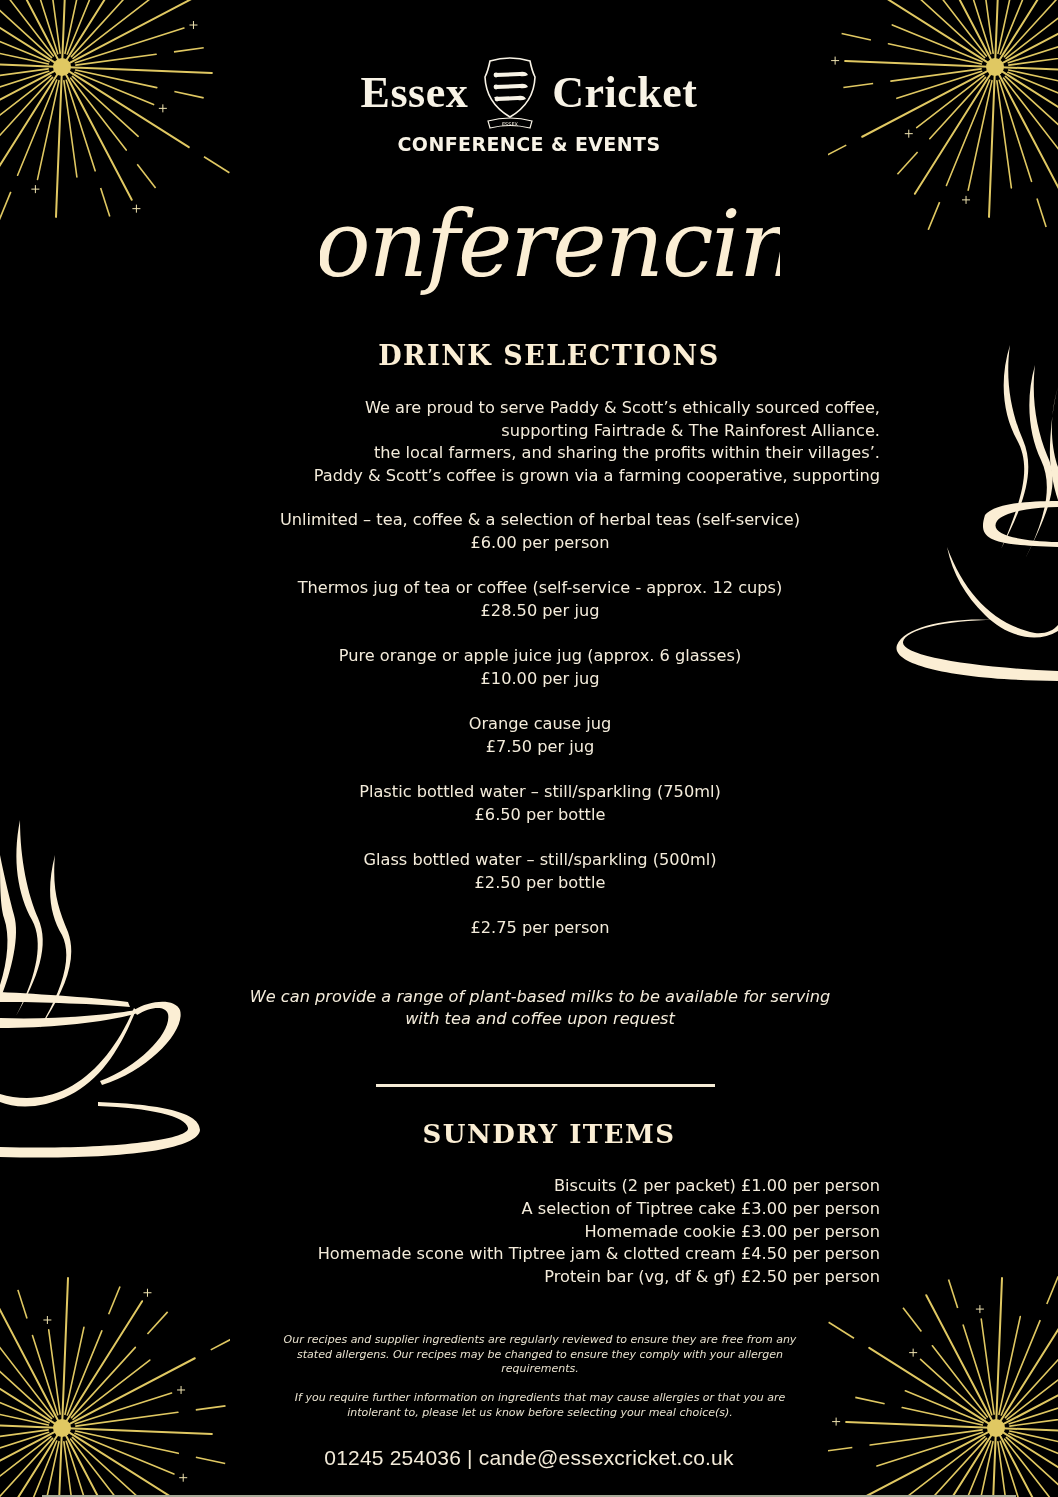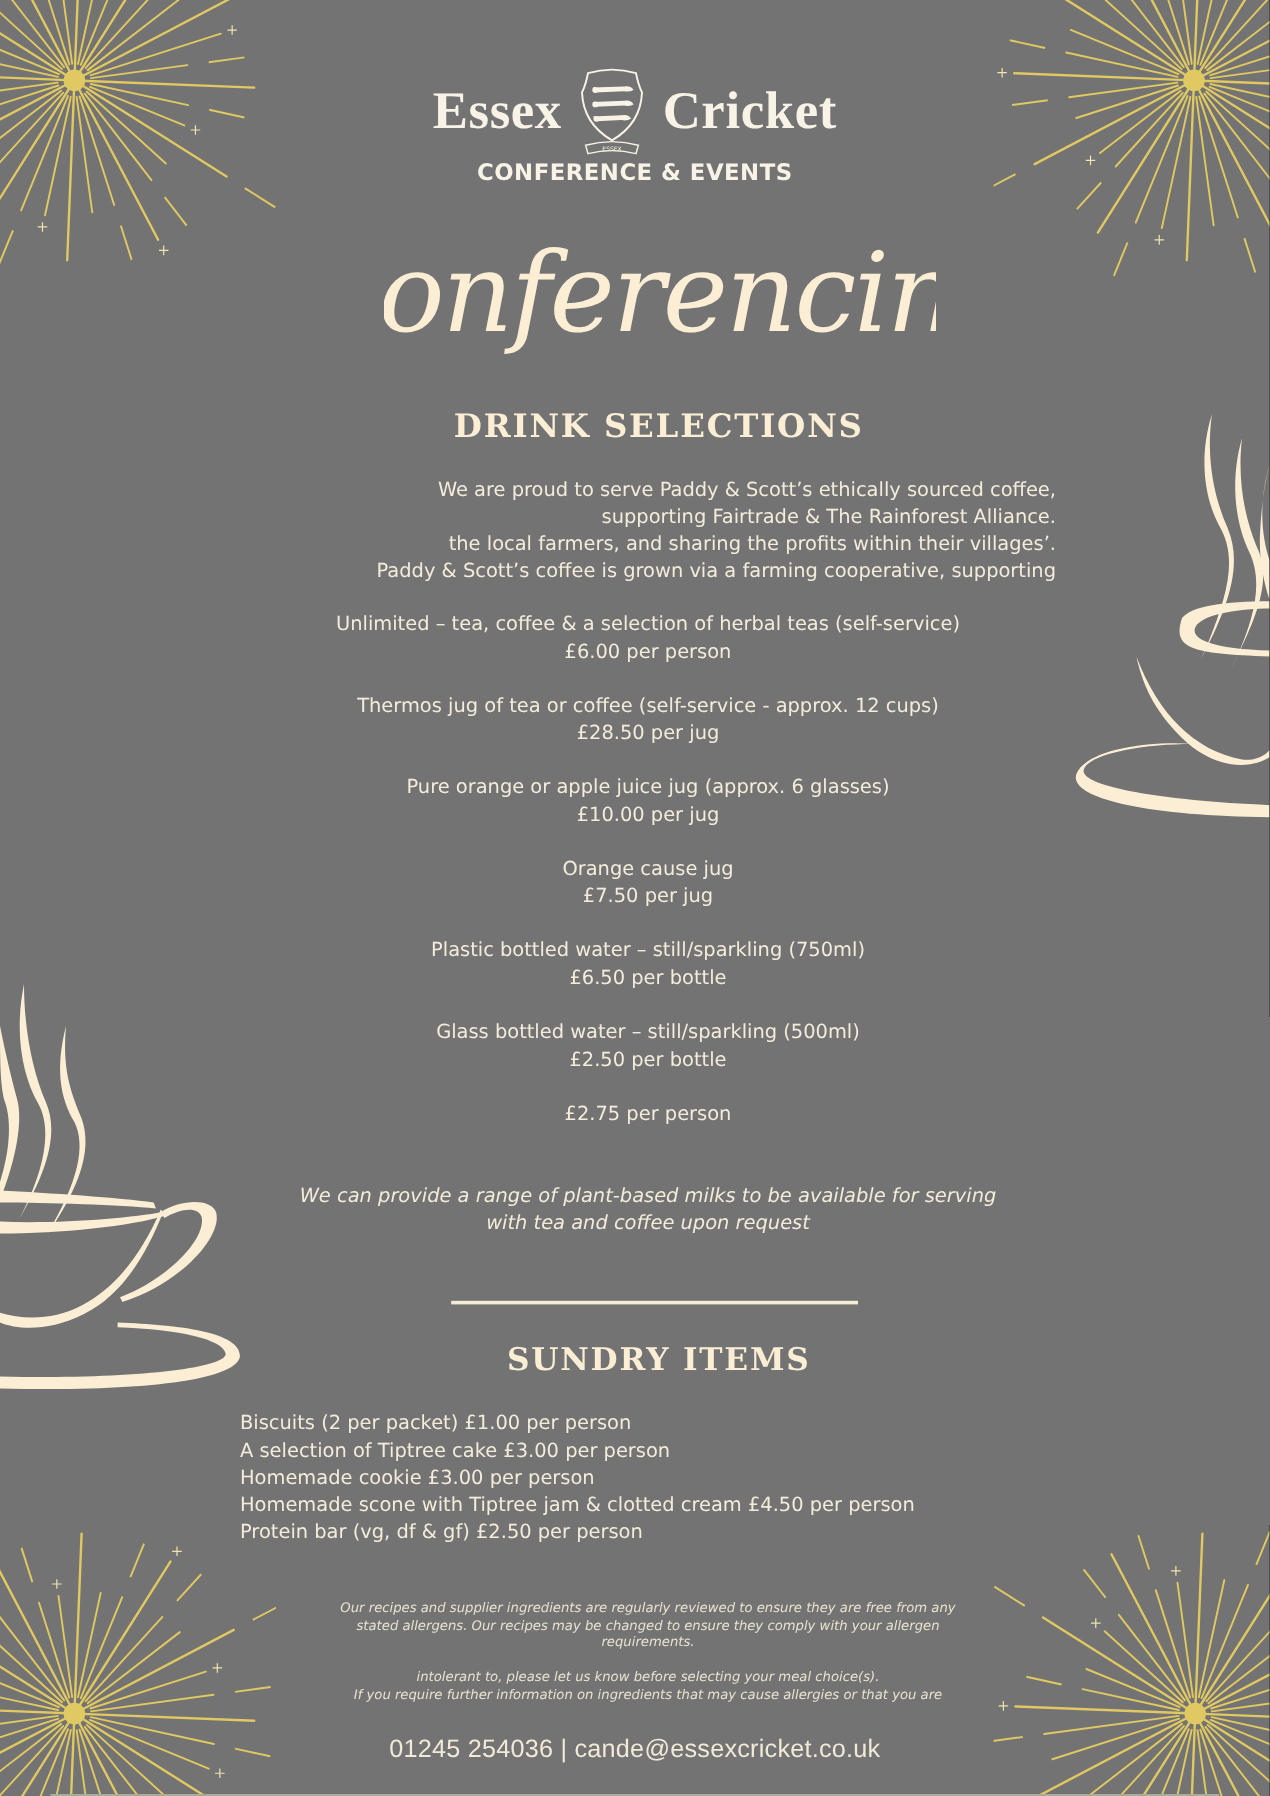--- a/index.html
+++ b/index.html
@@ -1,17 +1,17 @@
 <!DOCTYPE html>
 <html><head>
 <meta charset="utf-8">
 <style>
   html, body { margin: 0; padding: 0; }
   body { width: 1058px; height: 1497px; background: #0f1f05; overflow: hidden; position: relative; font-family: "Liberation Sans", sans-serif; color: #f6ecd6; }
-  .page { position: absolute; inset: 0; background: #737373; }
+  .page { position: absolute; inset: 0; background: #000000; }
   .deco { position: absolute; pointer-events: none; }
   .bottom-strip { position: absolute; left: 42px; right: 42px; bottom: 0; height: 2px; background: #a9ab99; }
 
   .logo { position: absolute; top: 55px; left: 0; width: 1058px; text-align: center; }
   .logo-row { display: flex; justify-content: center; align-items: center; gap: 12px; }
   .logo-word { font-family: "Liberation Serif", "DejaVu Serif", serif; font-weight: bold; font-size: 44px; color: #f8f3e6; letter-spacing: 0.5px; line-height: 1; }
   .crest { width: 60px; height: 76px; display: block; }
   .logo-sub { margin-top: 2px; font-family: "DejaVu Sans", sans-serif; font-weight: bold; font-size: 19px; letter-spacing: 0.4px; color: #f8f3e6; }
 
   .script-title { position: absolute; top: 158px; left: 320px; width: 460px; height: 170px; }
@@ -20,21 +20,21 @@
   .drinks-title { top: 340px; font-size: 27px; }
   .sundry-title { top: 1119px; font-size: 26px; }
 
   .copy { position: absolute; left: 200px; width: 680px; text-align: right; font-family: "DejaVu Sans", sans-serif; font-size: 16.2px; line-height: 22.6px; color: #f4ecdb; font-weight: normal; }
   .intro { top: 397px; }
   .item { position: absolute; left: 200px; width: 680px; text-align: center; font-family: "DejaVu Sans", sans-serif; font-size: 16.2px; line-height: 22.8px; color: #f4ecdb; }
   .note { top: 986px; font-style: italic; font-size: 16.2px; line-height: 22px; }
 
   .divider { position: absolute; top: 1084px; left: 376px; width: 339px; height: 3px; background: #f6ecd6; }
 
-  .sundry-list { position: absolute; top: 1175px; left: 200px; width: 680px; text-align: left; font-family: "DejaVu Sans", sans-serif; font-size: 16.2px; line-height: 22.8px; color: #f4ecdb; }
+  .sundry-list { position: absolute; top: 1175px; left: 200px; width: 680px; text-align: right; font-family: "DejaVu Sans", sans-serif; font-size: 16.2px; line-height: 22.8px; color: #f4ecdb; }
   .sundry-list div { white-space: nowrap; }
 
   .allergen { position: absolute; left: 240px; width: 600px; text-align: center; font-family: "DejaVu Sans", sans-serif; font-style: italic; font-size: 11px; line-height: 14.6px; color: #e9e2cf; }
   .allergen-1 { top: 1333px; }
   .allergen-2 { top: 1391px; }
 
   .contact { position: absolute; top: 1446px; left: 0; width: 1058px; text-align: center; font-family: "Liberation Sans", sans-serif; font-size: 21px; color: #f2ead8; letter-spacing: 0.2px; }
 </style>
 </head>
 <body>
@@ -415,22 +415,22 @@
     <div>Homemade scone with Tiptree jam &amp; clotted cream £4.50 per person</div>
     <div>Protein bar (vg, df &amp; gf) £2.50 per person</div>
   </div>
 
   <div class="allergen allergen-1">
     <div>Our recipes and supplier ingredients are regularly reviewed to ensure they are free from any</div>
     <div>stated allergens. Our recipes may be changed to ensure they comply with your allergen</div>
     <div>requirements.</div>
   </div>
   <div class="allergen allergen-2">
+    <div>If you require further information on ingredients that may cause allergies or that you are</div>
     <div>intolerant to, please let us know before selecting your meal choice(s).</div>
-    <div>If you require further information on ingredients that may cause allergies or that you are</div>
   </div>
 
   <div class="contact">
     <span>01245 254036</span><span> | </span><span>cande@essexcricket.co.uk</span>
   </div>
 
   <div class="bottom-strip"></div>
 </div>
 
 </body></html>

